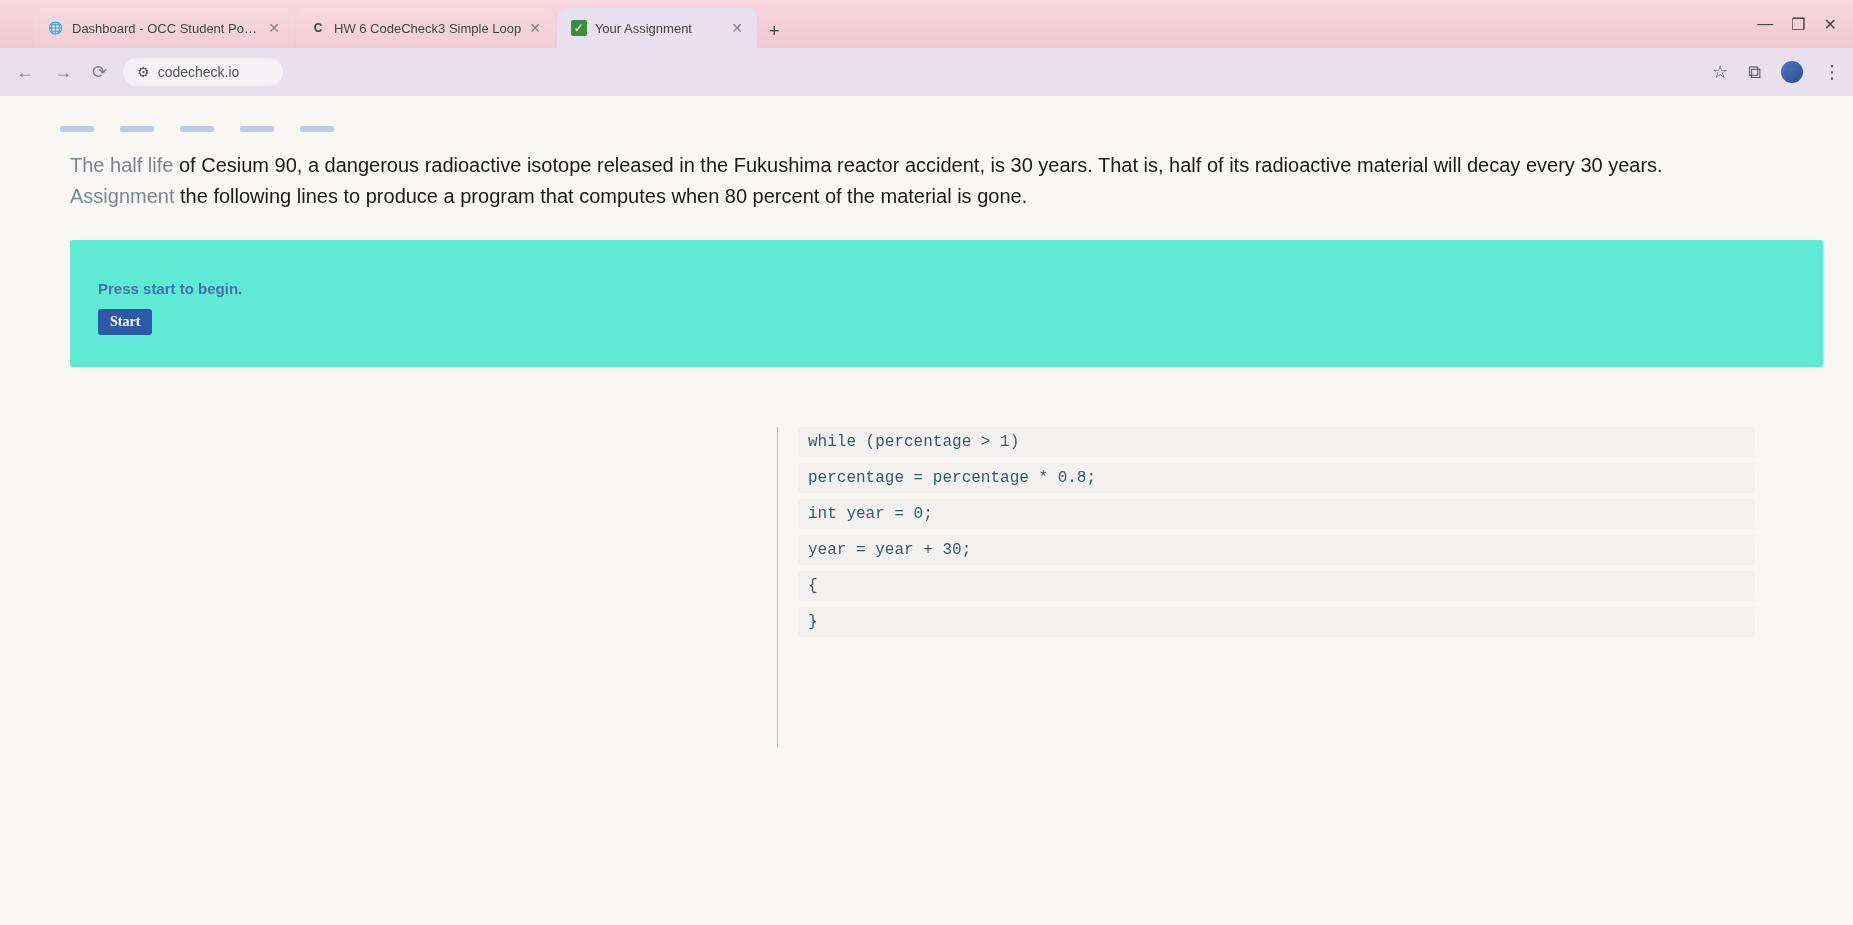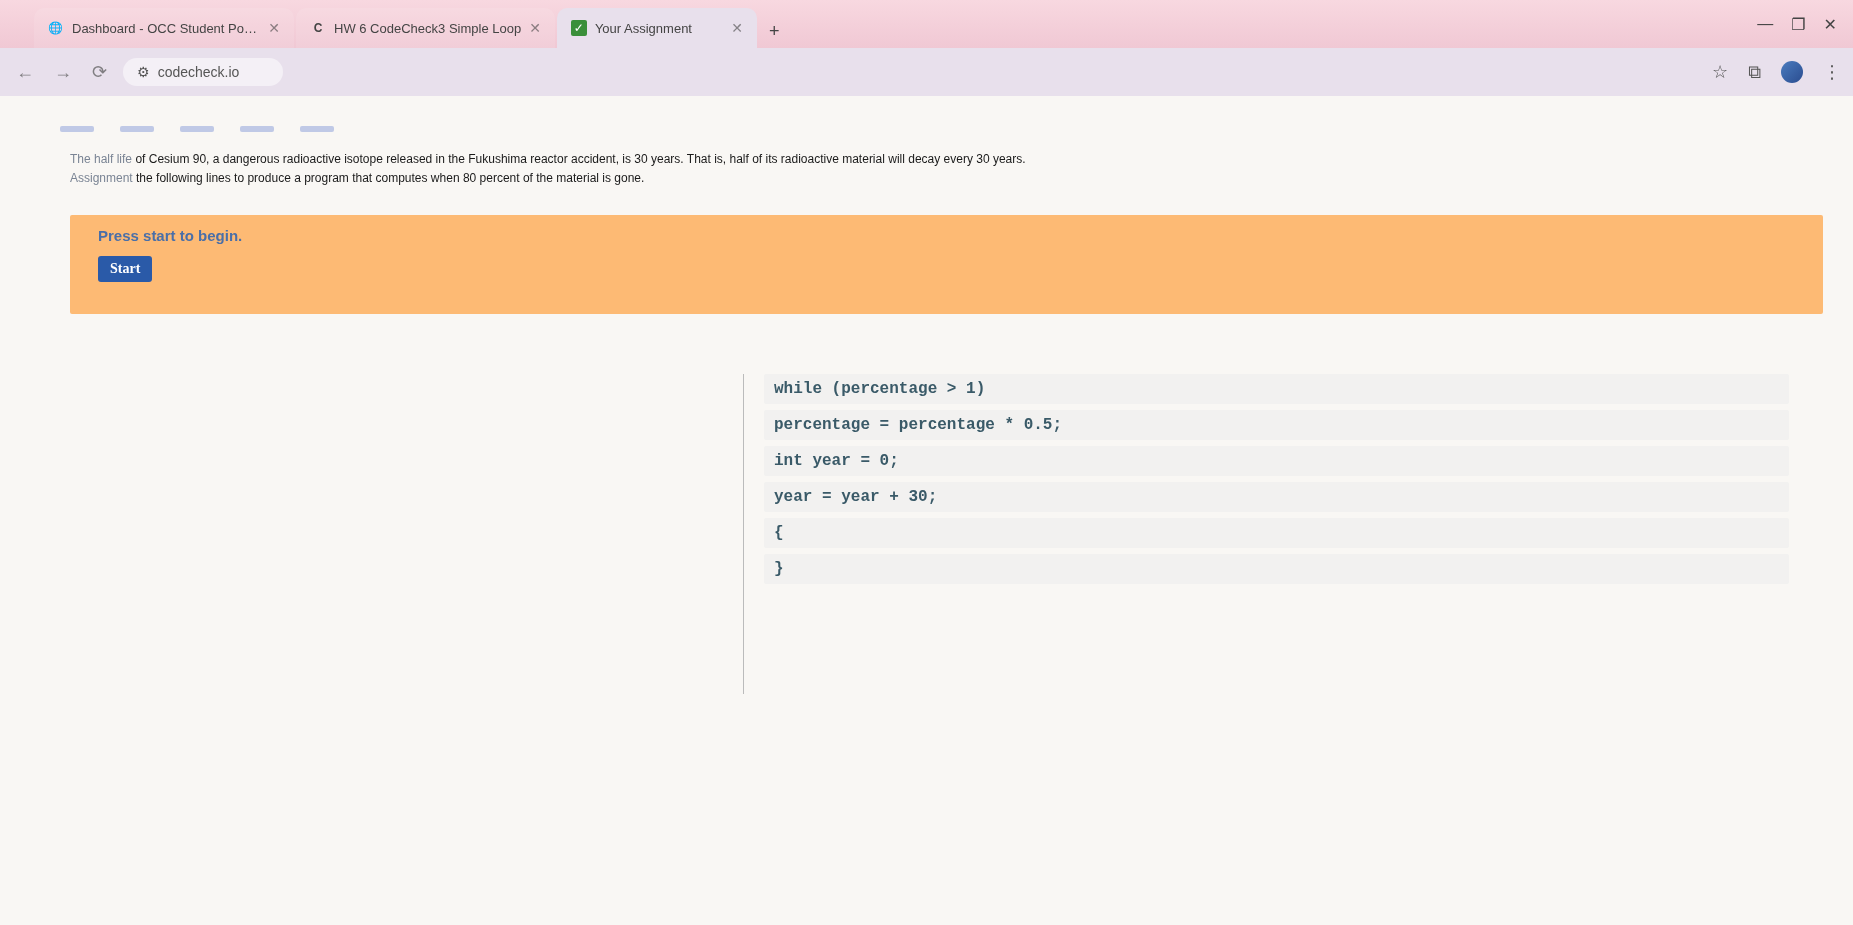--- a/index.html
+++ b/index.html
@@ -100,31 +100,31 @@
   .content::-webkit-scrollbar-track { background:#eae6e2; }
   .content::-webkit-scrollbar-thumb { background:#b8b0a8; border-radius:3px; }
 
   .blue-dashes {
     display:flex; gap:26px; padding:0 0 0 60px; margin-bottom:18px;
   }
   .blue-dashes span { width:34px; height:6px; background:#3a5fc8; border-radius:2px; display:inline-block; opacity:0.3; }
 
   .problem-text {
     padding: 0 70px;
-    font-size: 12px;
+    font-size: 20px;
     line-height: 1.55;
     color: #1a1a1a;
     margin-bottom: 28px;
   }
   .problem-text .faded { color:#7a8494; }
 
   .instruction-panel {
     margin: 0 30px 30px 70px;
-    background: #fdba74;
-    padding: 12px 28px 32px 28px;
+    background: #5eead4;
+    padding: 40px 28px 32px 28px;
     border-radius: 2px;
   }
   .instruction-panel .prompt {
     color: #4a6fa8;
     font-weight: bold;
     font-size: 15px;
     margin-bottom: 12px;
   }
   .start-btn {
     background: #2a5aa8;
@@ -133,22 +133,21 @@
     padding: 5px 12px;
     font-size: 14px;
     font-weight: bold;
     border-radius: 3px;
     cursor: pointer;
     font-family: Liberation Serif, serif;
   }
 
   .code-area {
     display:flex;
-    padding: 30px 64px;
-    font-weight: bold;
+    padding: 30px 98px;
   }
   .left-drop {
     width: 680px;
     min-height: 320px;
     border-right: 1px solid #bbb;
   }
   .code-lines {
     flex:1;
     padding-left: 20px;
     font-family: "Consolas", "Courier New", monospace;
@@ -227,21 +226,21 @@
 
     <div class="instruction-panel">
       <div class="prompt">Press start to begin.</div>
       <button class="start-btn">Start</button>
     </div>
 
     <div class="code-area">
       <div class="left-drop"></div>
       <div class="code-lines">
         <div>while (percentage &gt; 1)</div>
-        <div>percentage = percentage * 0.5;</div>
+        <div>percentage = percentage * 0.8;</div>
         <div>int year = 0;</div>
         <div>year = year + 30;</div>
         <div>{</div>
         <div>}</div>
       </div>
     </div>
 
   </div>
 </div>
 

